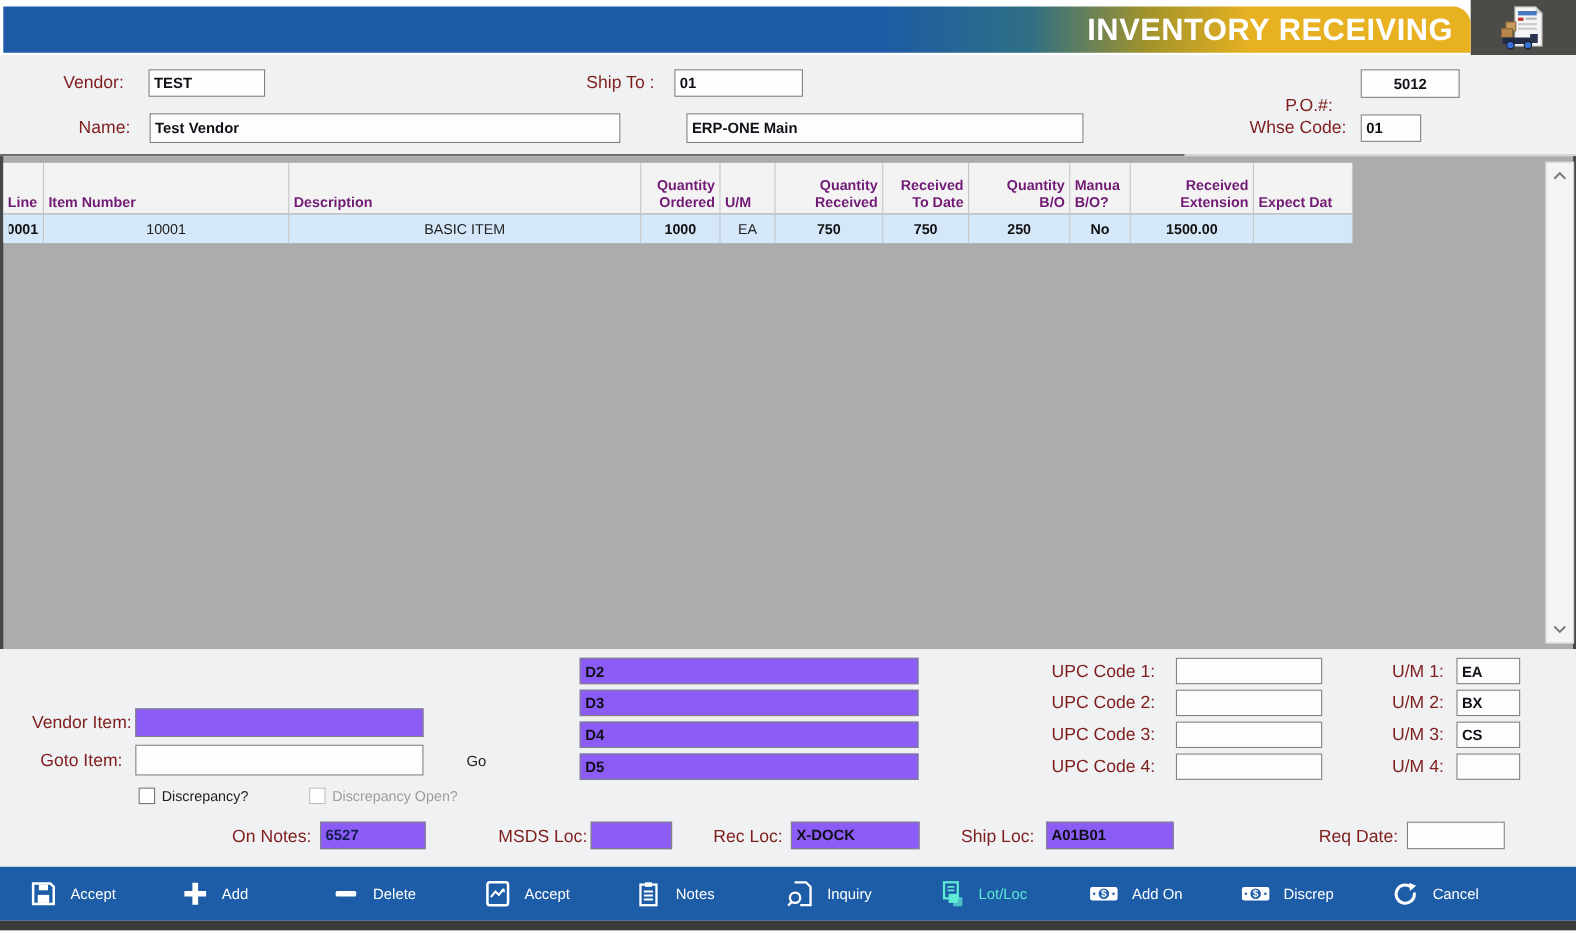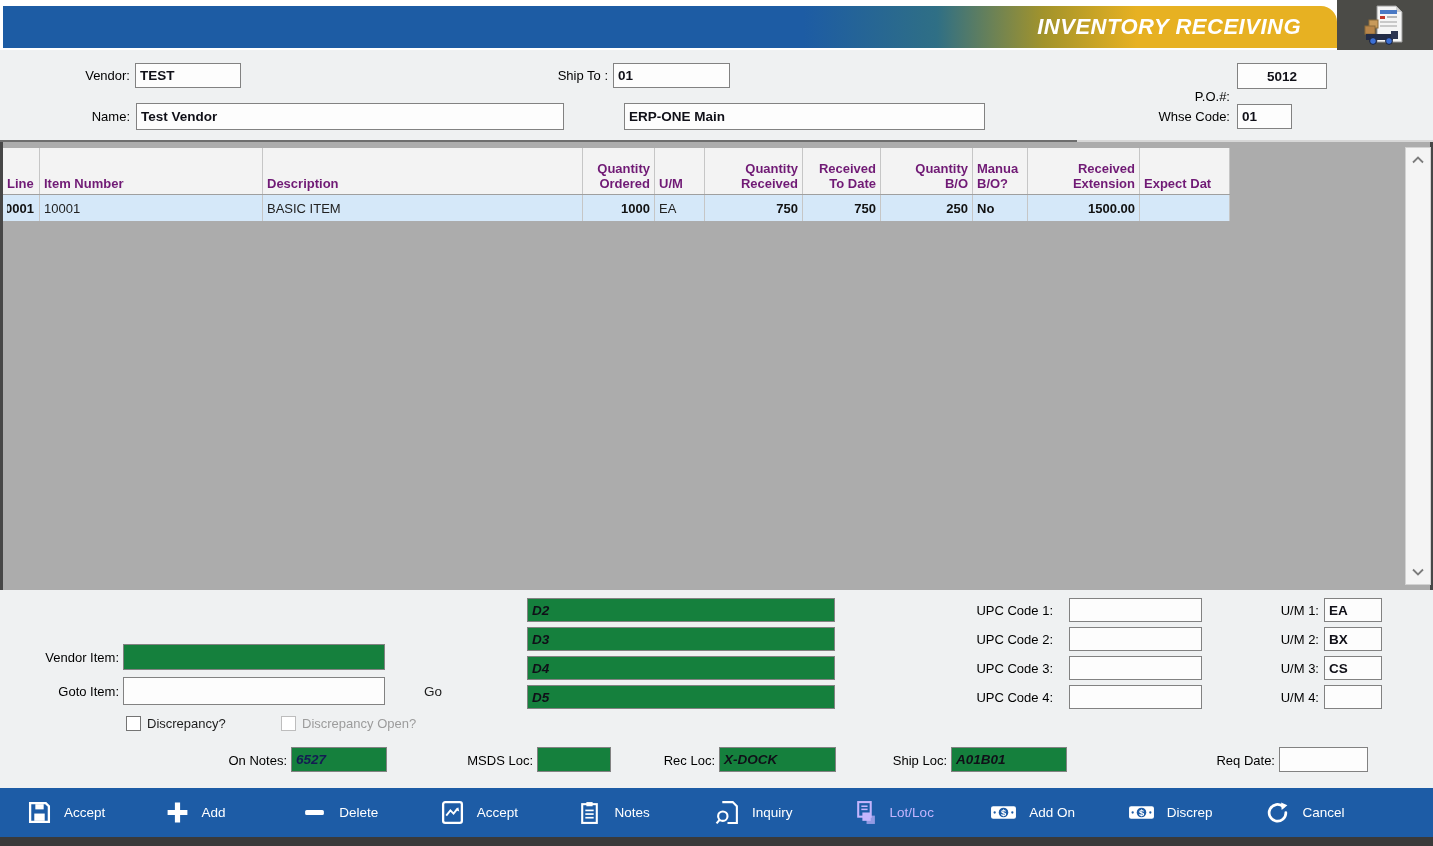--- a/index.html
+++ b/index.html
@@ -4,63 +4,63 @@
 <style>
   html,body{margin:0;padding:0;}
   body{font-family:"Liberation Sans",sans-serif;background:#ffffff;}
   #app{position:relative;width:1433px;height:846px;background:#ffffff;overflow:hidden;}
   .abs{position:absolute;}
 
   
   .title-banner{left:3px;top:6px;width:1334px;height:42px;
     background:linear-gradient(90deg,#1d5ca4 0%,#1d5ca4 60%,#2f6f85 70%,#a2932b 78%,#e7b122 85%,#e7b122 100%);
     border-top-right-radius:16px;display:flex;align-items:center;justify-content:flex-end;}
-  .title-text{color:#ffffff;font-size:22px;font-weight:600;letter-spacing:.5px;padding-right:36px;font-style:italic;}
+  .title-text{color:#ffffff;font-size:28px;font-weight:600;letter-spacing:.5px;padding-right:16px;}
   .title-corner{left:1337px;top:0;width:96px;height:50px;background:#4b4b47;display:flex;align-items:center;justify-content:center;}
 
   
   .form-bg{left:0;top:50px;width:1433px;height:92px;background:#eff1f2;}
-  .lbl{font-size:13px;color:#000000;text-align:right;line-height:25px;white-space:nowrap;}
+  .lbl{font-size:16px;color:#7f1d1d;text-align:center;line-height:25px;white-space:nowrap;}
   .fld{border:1px solid #828282;background:#fdfdfd;font-size:13.5px;font-weight:bold;color:#101018;
        display:flex;align-items:center;padding:0 4px;box-sizing:border-box;white-space:nowrap;overflow:hidden;}
-  .fld.ro{background:#15803d;font-style:italic;}
+  .fld.ro{background:#8b5cf6;}
   .fld.center{justify-content:center;}
 
   
   .grid-area{left:0;top:142px;width:1433px;height:448px;background:#acacac;
      border-left:3px solid #474747;border-right:3px solid #474747;box-sizing:border-box;}
   .grid-topline-dark{left:0;top:140px;width:1077px;height:2px;background:#6d6d6d;}
   .grid-topline-light{left:1077px;top:140px;width:356px;height:2px;background:#d7d7d7;}
   .ghead{left:0px;top:6px;height:47px;display:flex;background:#f3f3f3;border-bottom:1px solid #9f9f9f;box-sizing:border-box;}
   .grow{left:0px;top:53px;height:26px;display:flex;background:#d5e8f9;}
   .gcell{box-sizing:border-box;border-right:1px solid #c6c6c6;padding:0 4px;overflow:hidden;white-space:nowrap;
      display:flex;flex-direction:column;justify-content:flex-end;font-size:13px;}
   .ghead .gcell{font-weight:bold;color:#701a75;padding-bottom:3px;line-height:15px;}
-  .grow .gcell{justify-content:center;color:#222;}
+  .grow .gcell{justify-content:center;color:#222;align-items:center;}
   .grow .b{font-weight:bold;color:#111;}
   .ar{text-align:right;} .al{text-align:left;}
   .c0{width:37px}.c1{width:223px}.c2{width:320px}.c3{width:72px}.c4{width:50px}.c5{width:98px}
   .c6{width:78px}.c7{width:92px}.c8{width:55px}.c9{width:112px}.c10{width:90px}
   .clipnum{display:inline-block;width:27px;overflow:hidden;direction:rtl;white-space:nowrap;}
   .vscroll{left:1402px;top:5px;width:26px;height:438px;background:#f4f4f4;border:1px solid #d2d2d2;box-sizing:border-box;}
   .varrow{position:absolute;left:0;width:24px;height:20px;display:flex;align-items:center;justify-content:center;}
 
   
   .detail-bg{left:0;top:590px;width:1433px;height:198px;background:#eff1f2;}
   .chk{width:15px;height:15px;border:1px solid #747474;background:#ffffff;box-sizing:border-box;}
   .chk.dis{border-color:#bdbdbd;}
   .chklbl{font-size:13px;color:#1d1d1d;line-height:16px;}
   .chklbl.dis{color:#9c9c9c;}
   .golbl{font-size:13.5px;color:#1d1d1d;}
 
   
   .toolbar{left:0;top:788px;width:1433px;height:49px;background:#1d5ca6;
     display:grid;grid-template-columns:repeat(10,1fr);align-items:center;padding:0 30px 0 27px;box-sizing:border-box;}
   .tbtn{display:flex;align-items:center;gap:12px;color:#ffffff;font-size:13.5px;cursor:pointer;white-space:nowrap;}
-  .tbtn.disabled{color:#c4b5fd;}
+  .tbtn.disabled{color:#5eead4;}
   .bottom-strip{left:0;top:837px;width:1433px;height:9px;background:#3a3a3a;}
 </style>
 </head>
 <body>
 
 <div id="app">
 
   <div class="abs title-corner">
     <svg width="44" height="44" viewBox="0 0 44 44">
       <path d="M14 3 h19 l6 6 v30 h-25 z" fill="#f5f5f5" stroke="#9a9a9a" stroke-width="1"></path>

